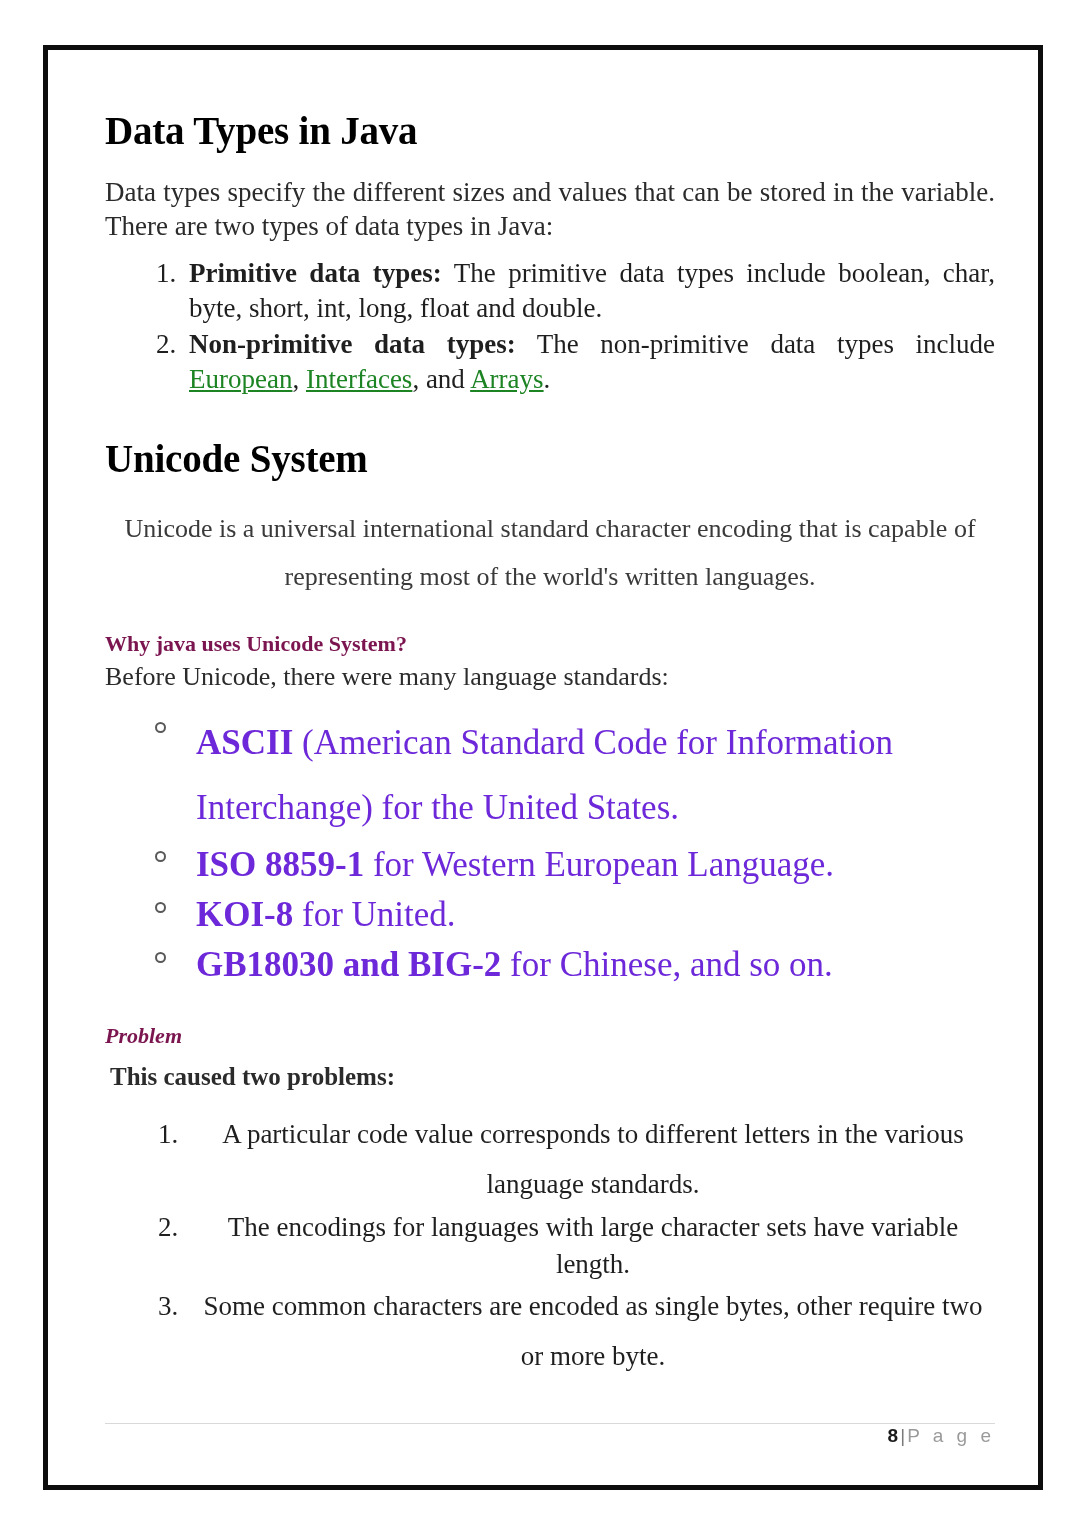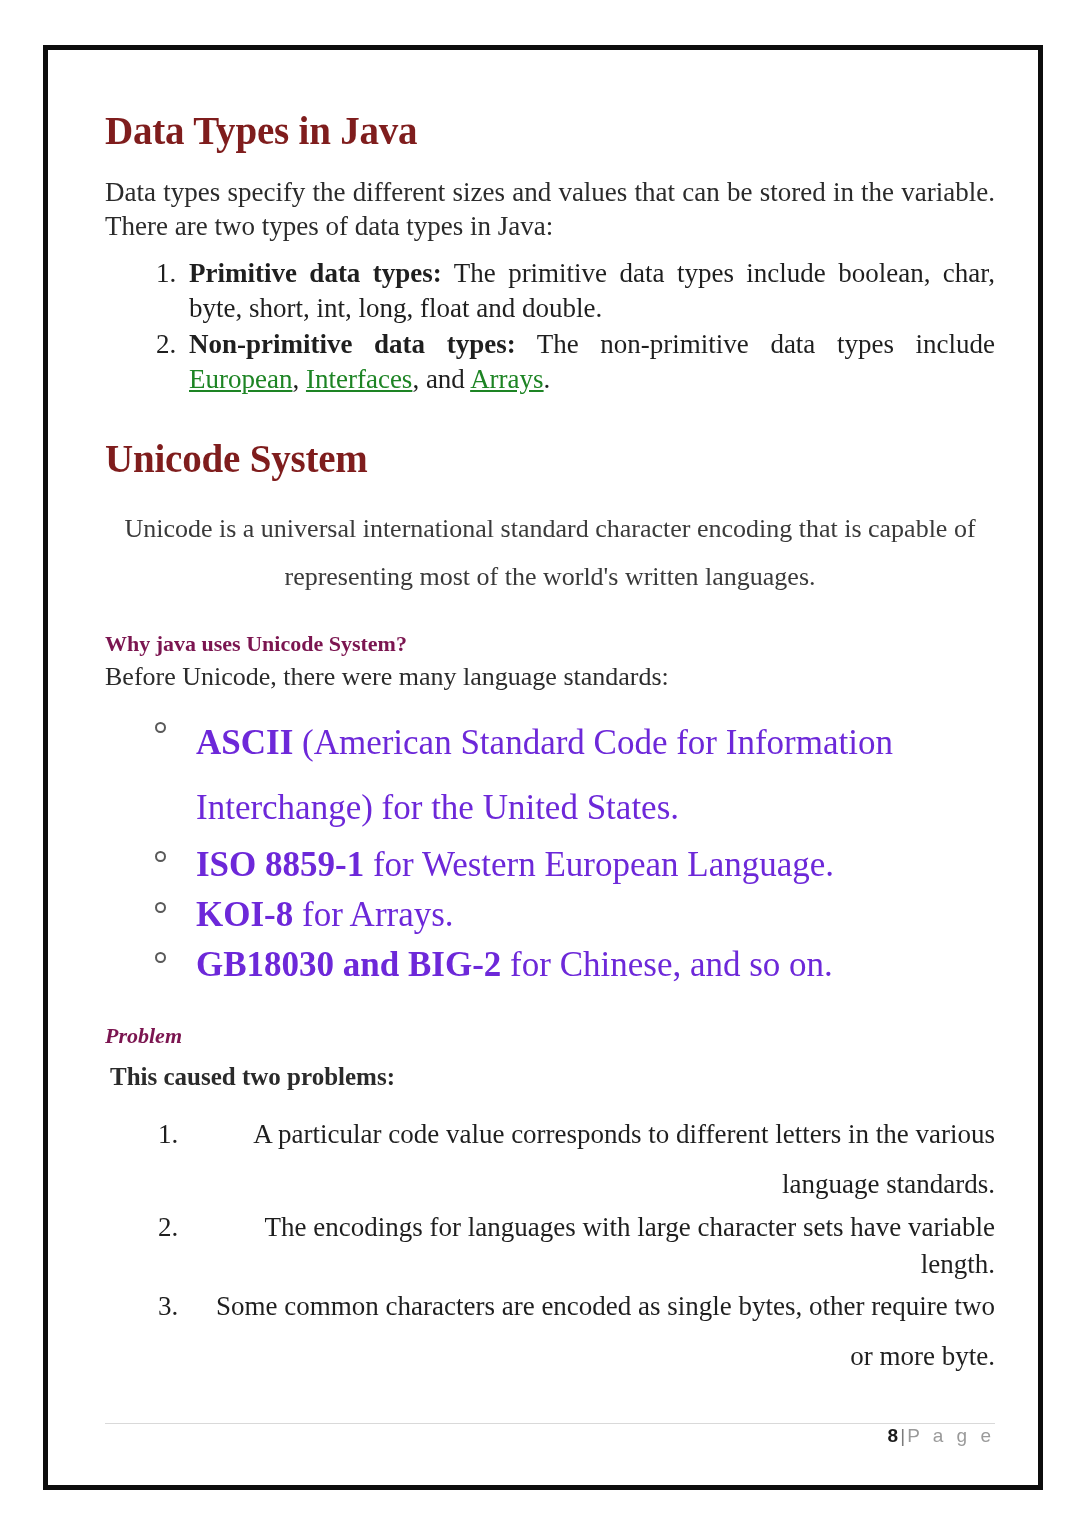--- a/index.html
+++ b/index.html
@@ -28,21 +28,21 @@
 
   .content {
     position: absolute;
     left: 57px;
     top: 60px;
     width: 890px;
   }
 
   h1.doc-h1 {
     font-family: "Liberation Serif", "DejaVu Serif", serif;
-    color: #7f1d1d;
+    color: #000000;
     font-size: 39px;
     font-weight: bold;
     margin: 0 0 22px 0;
     line-height: 1.1;
     letter-spacing: -0.2px;
   }
   h1.doc-h1.second {
     margin-top: 42px;
     margin-bottom: 24px;
   }
@@ -102,21 +102,21 @@
   ol.num-list > li::marker {
     font-weight: normal;
   }
 
   ol.num-list.spaced {
     margin-top: 16px;
     padding-left: 80px;
     font-size: 27px;
   }
   ol.num-list.spaced > li {
-    text-align: right;
+    text-align: center;
     line-height: 1.85;
     margin-bottom: 0;
   }
   ol.num-list.spaced > li.tight {
     line-height: 1.35;
   }
 
   ul.circ-list {
     list-style: none;
     margin: 18px 0 0 0;
@@ -214,21 +214,21 @@
       <li>
         <span class="marker"></span>
         <span class="b">ASCII</span><span> (American Standard Code for Information Interchange) for the United States.</span>
       </li>
       <li class="tight">
         <span class="marker"></span>
         <span class="b">ISO 8859-1</span><span> for Western European Language.</span>
       </li>
       <li class="tight">
         <span class="marker"></span>
-        <span class="b">KOI-8</span><span> for Arrays.</span>
+        <span class="b">KOI-8</span><span> for United.</span>
       </li>
       <li class="tight">
         <span class="marker"></span>
         <span class="b">GB18030 and BIG-2</span><span> for Chinese, and so on.</span>
       </li>
     </ul>
 
     <h3 class="sub-h problem">Problem</h3>
 
     <p class="lead bold">This caused two problems:</p>

